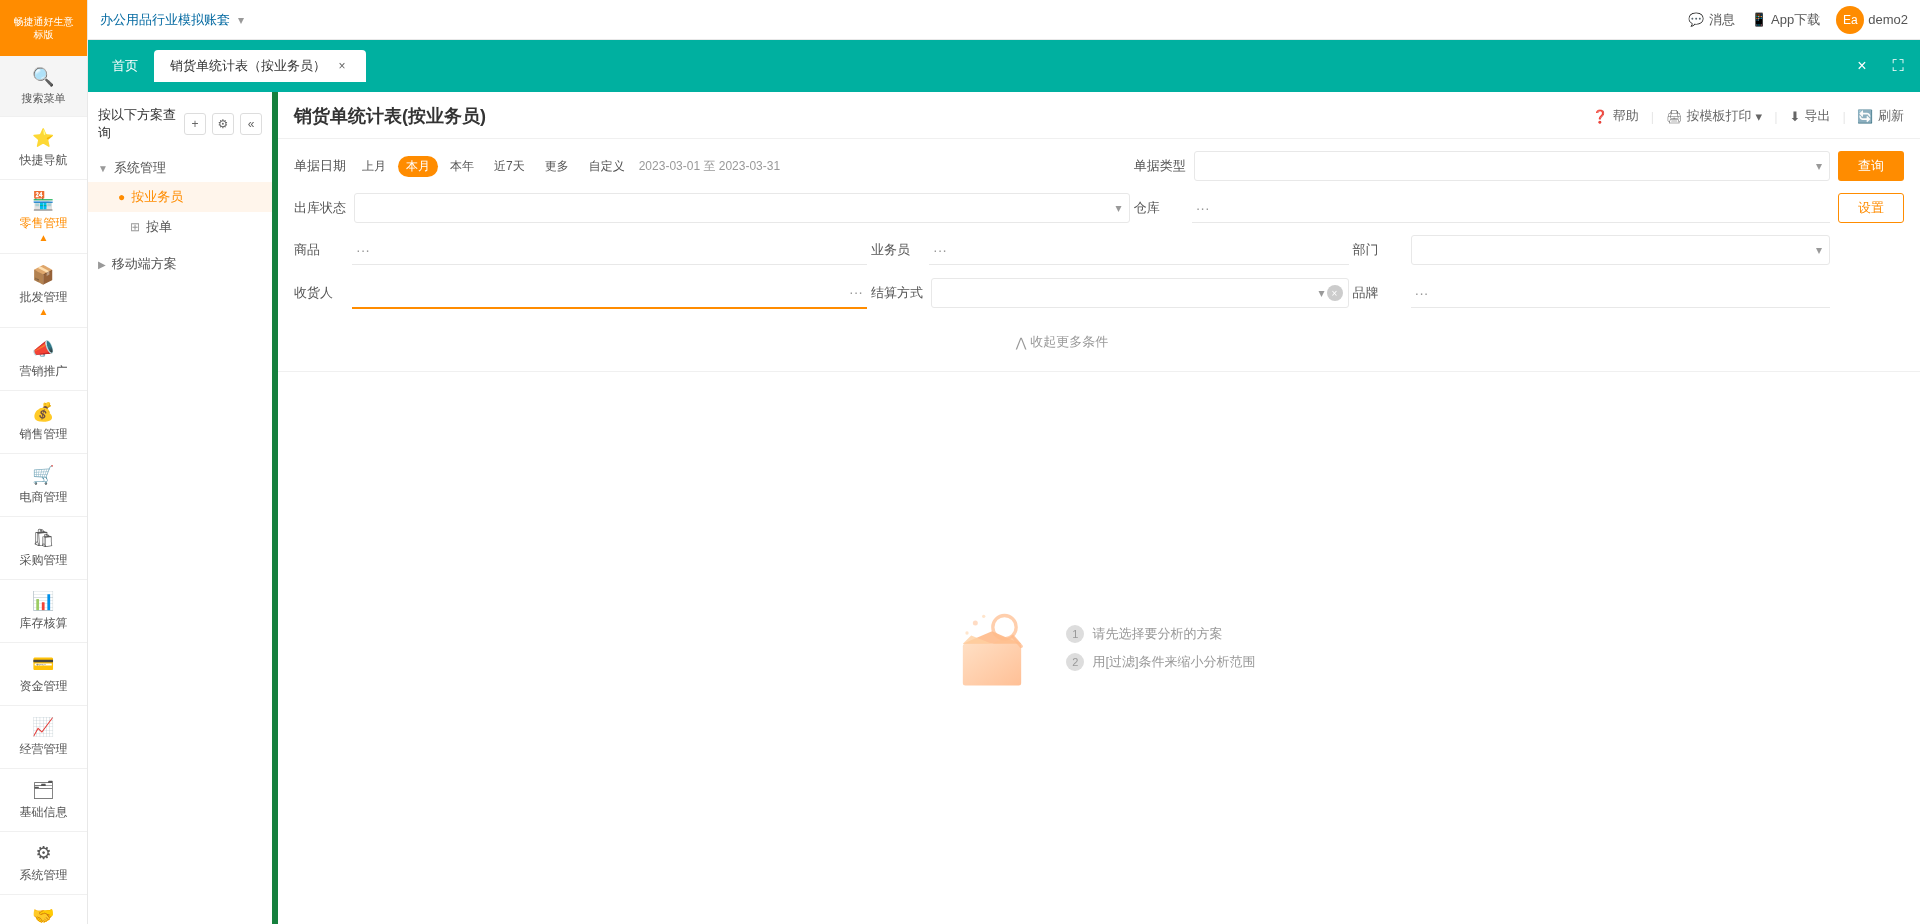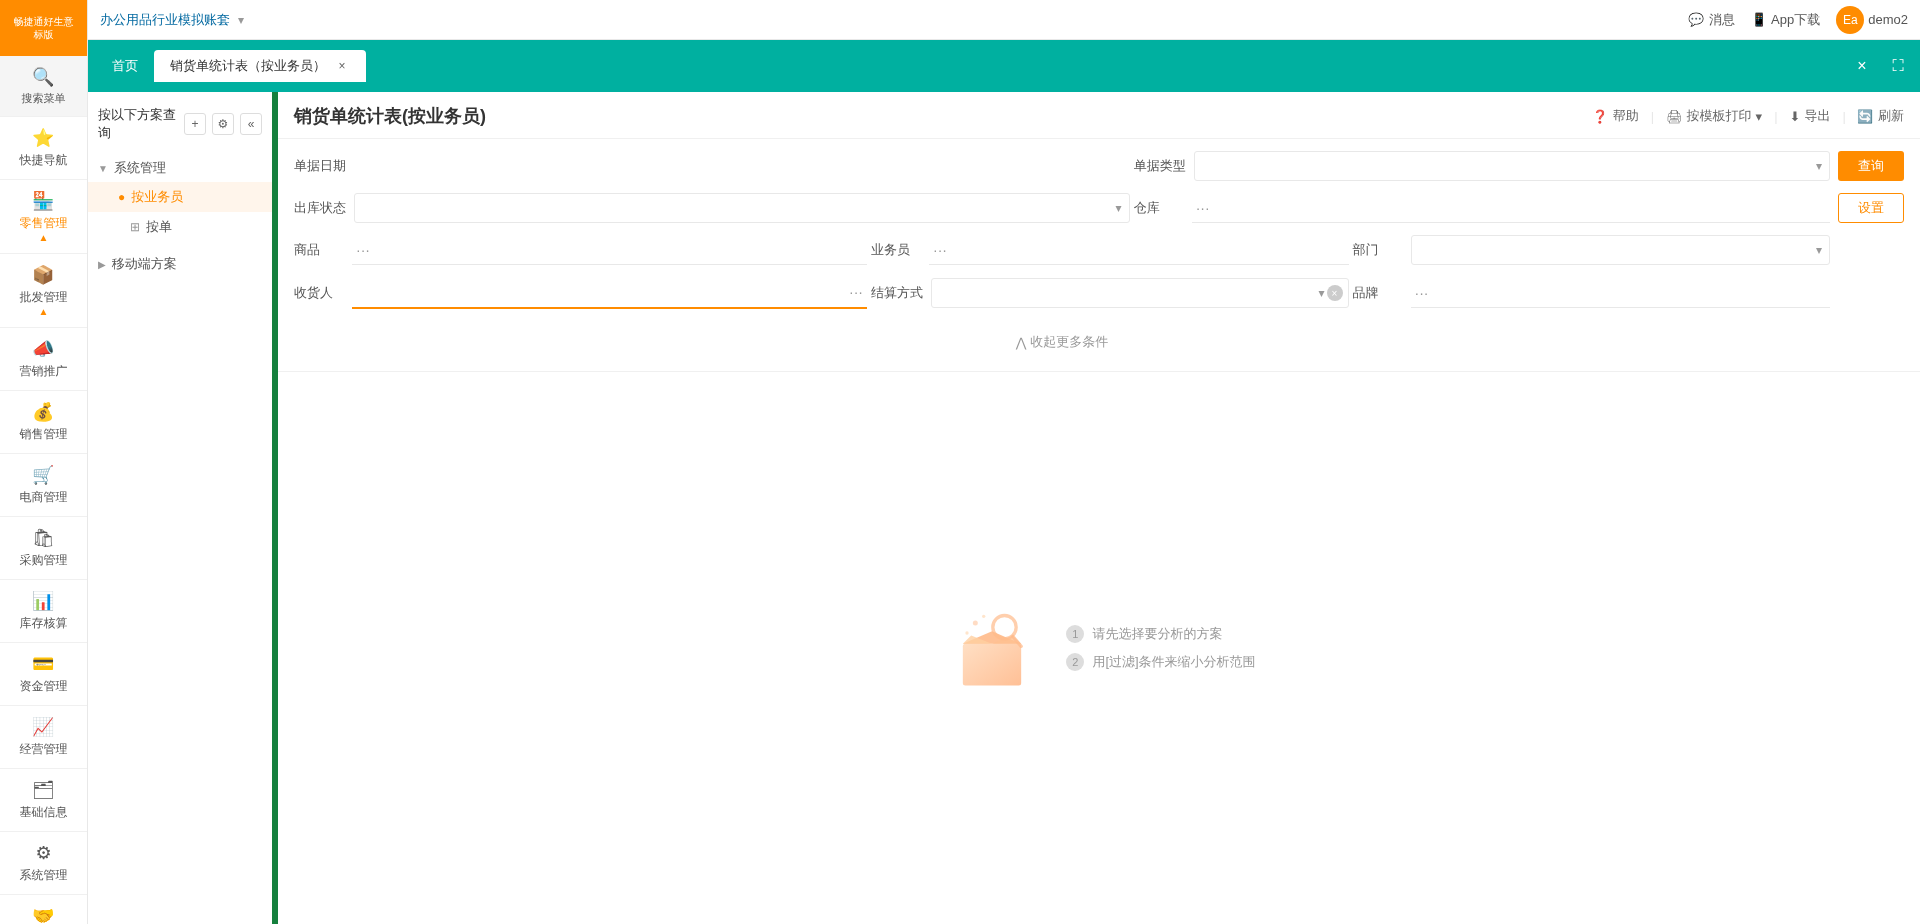--- a/index.html
+++ b/index.html
@@ -727,20 +727,31 @@
       </div>
 
       <div class="filter-section">
         <div class="filter-row-outer">
           <div class="filter-grid">
 
             <div class="filter-row">
 
               <div class="filter-item" style="flex:1.2">
                 <span class="filter-label">单据日期</span>
+                <div class="date-filter">
+                  <div class="date-tabs">
+                    <div class="date-tab">上月</div>
+                    <div class="date-tab active">本月</div>
+                    <div class="date-tab">本年</div>
+                    <div class="date-tab">近7天</div>
+                    <div class="date-tab">更多</div>
+                    <div class="date-tab">自定义</div>
+                  </div>
+                  <span class="date-range">2023-03-01 至 2023-03-31</span>
+                </div>
               </div>
 
               <div class="filter-item" style="flex:1">
                 <span class="filter-label">单据类型</span>
                 <div class="select-wrapper">
                   <select class="select-control">
                     <option></option>
                   </select>
                 </div>
               </div>

